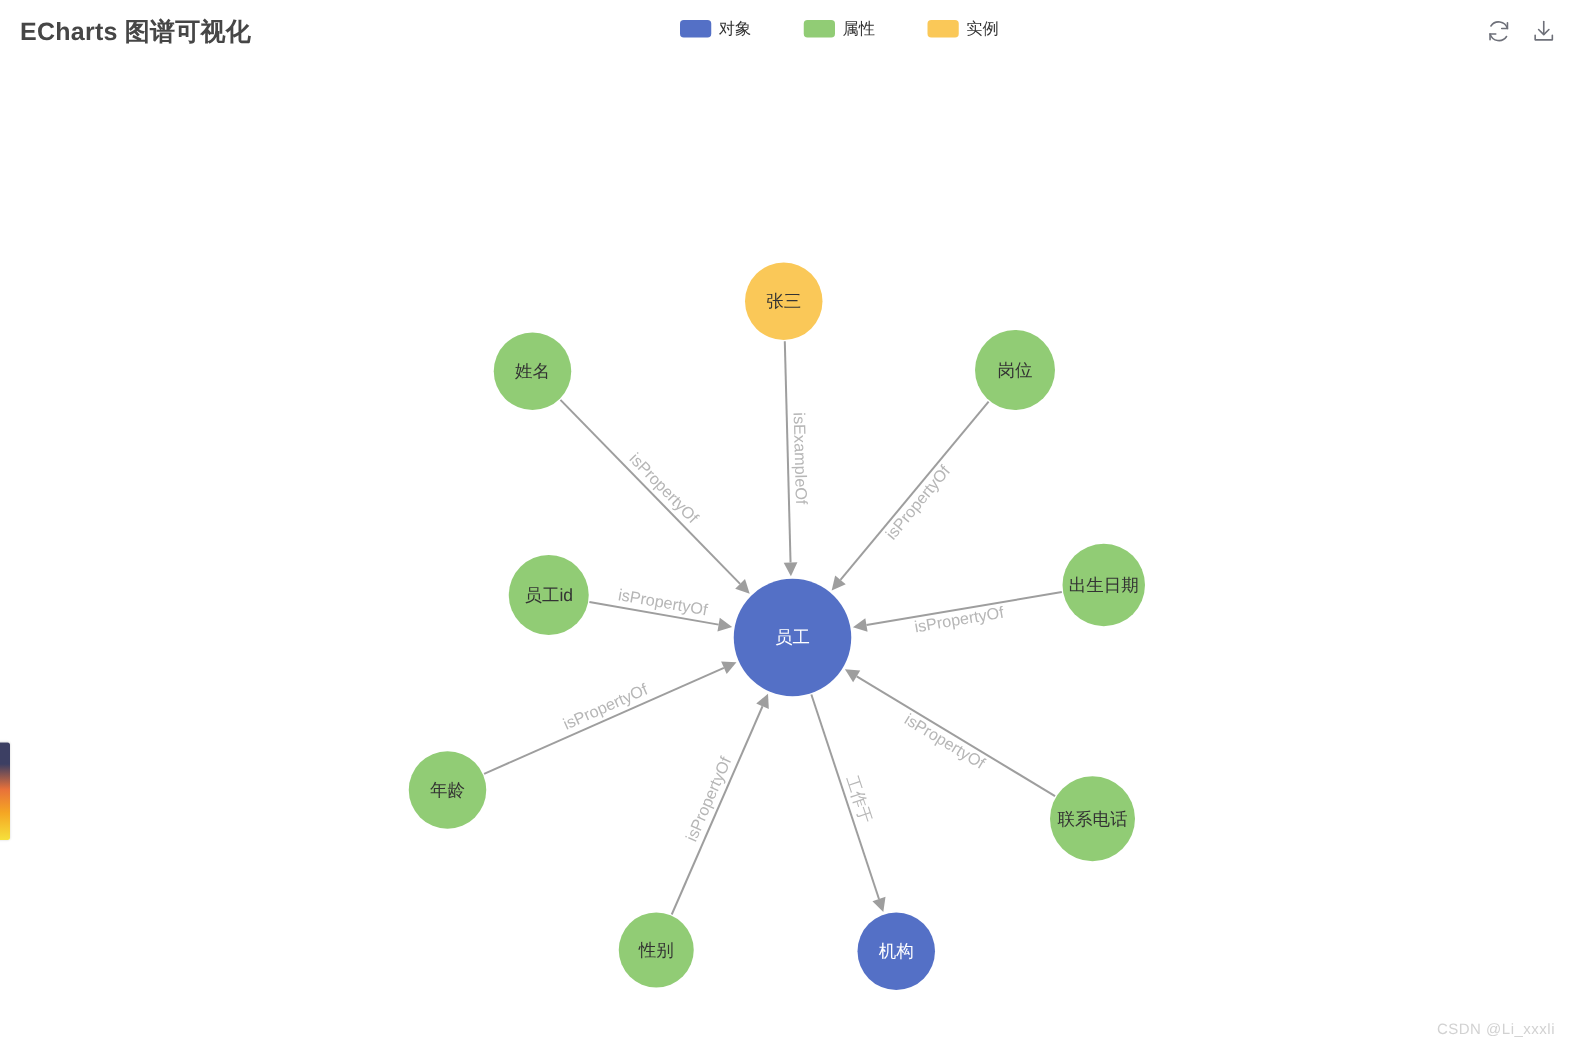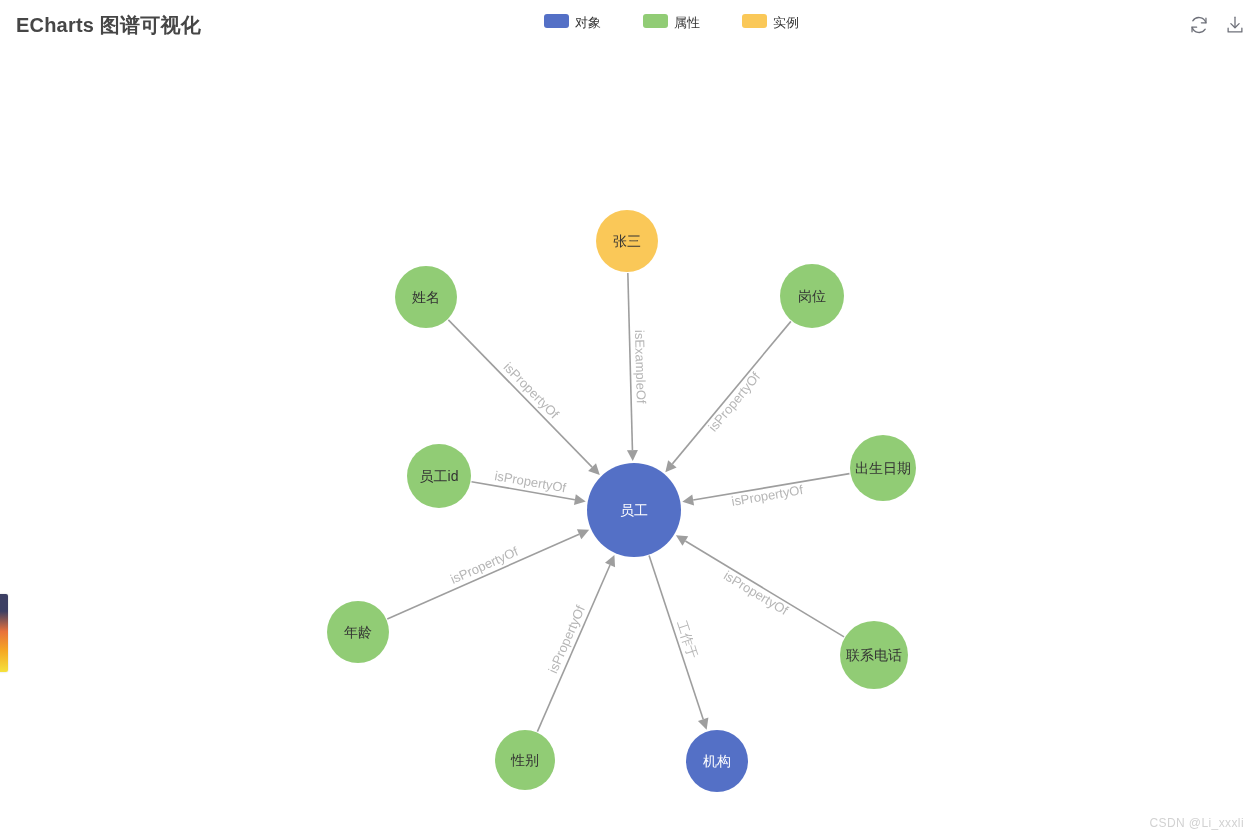--- a/index.html
+++ b/index.html
@@ -32,21 +32,21 @@
   .legend {
     position: absolute;
     left: 516px;
     top: 14px;
     display: flex;
     align-items: center;
     gap: 14px;
   }
   .legend-item {
     display: flex;
-    align-items: flex-start;
+    align-items: center;
     gap: 6px;
     cursor: pointer;
     padding-left: 28px;
   }
   .legend-swatch {
     width: 25px;
     height: 14px;
     border-radius: 3px;
   }
   .legend-label {

